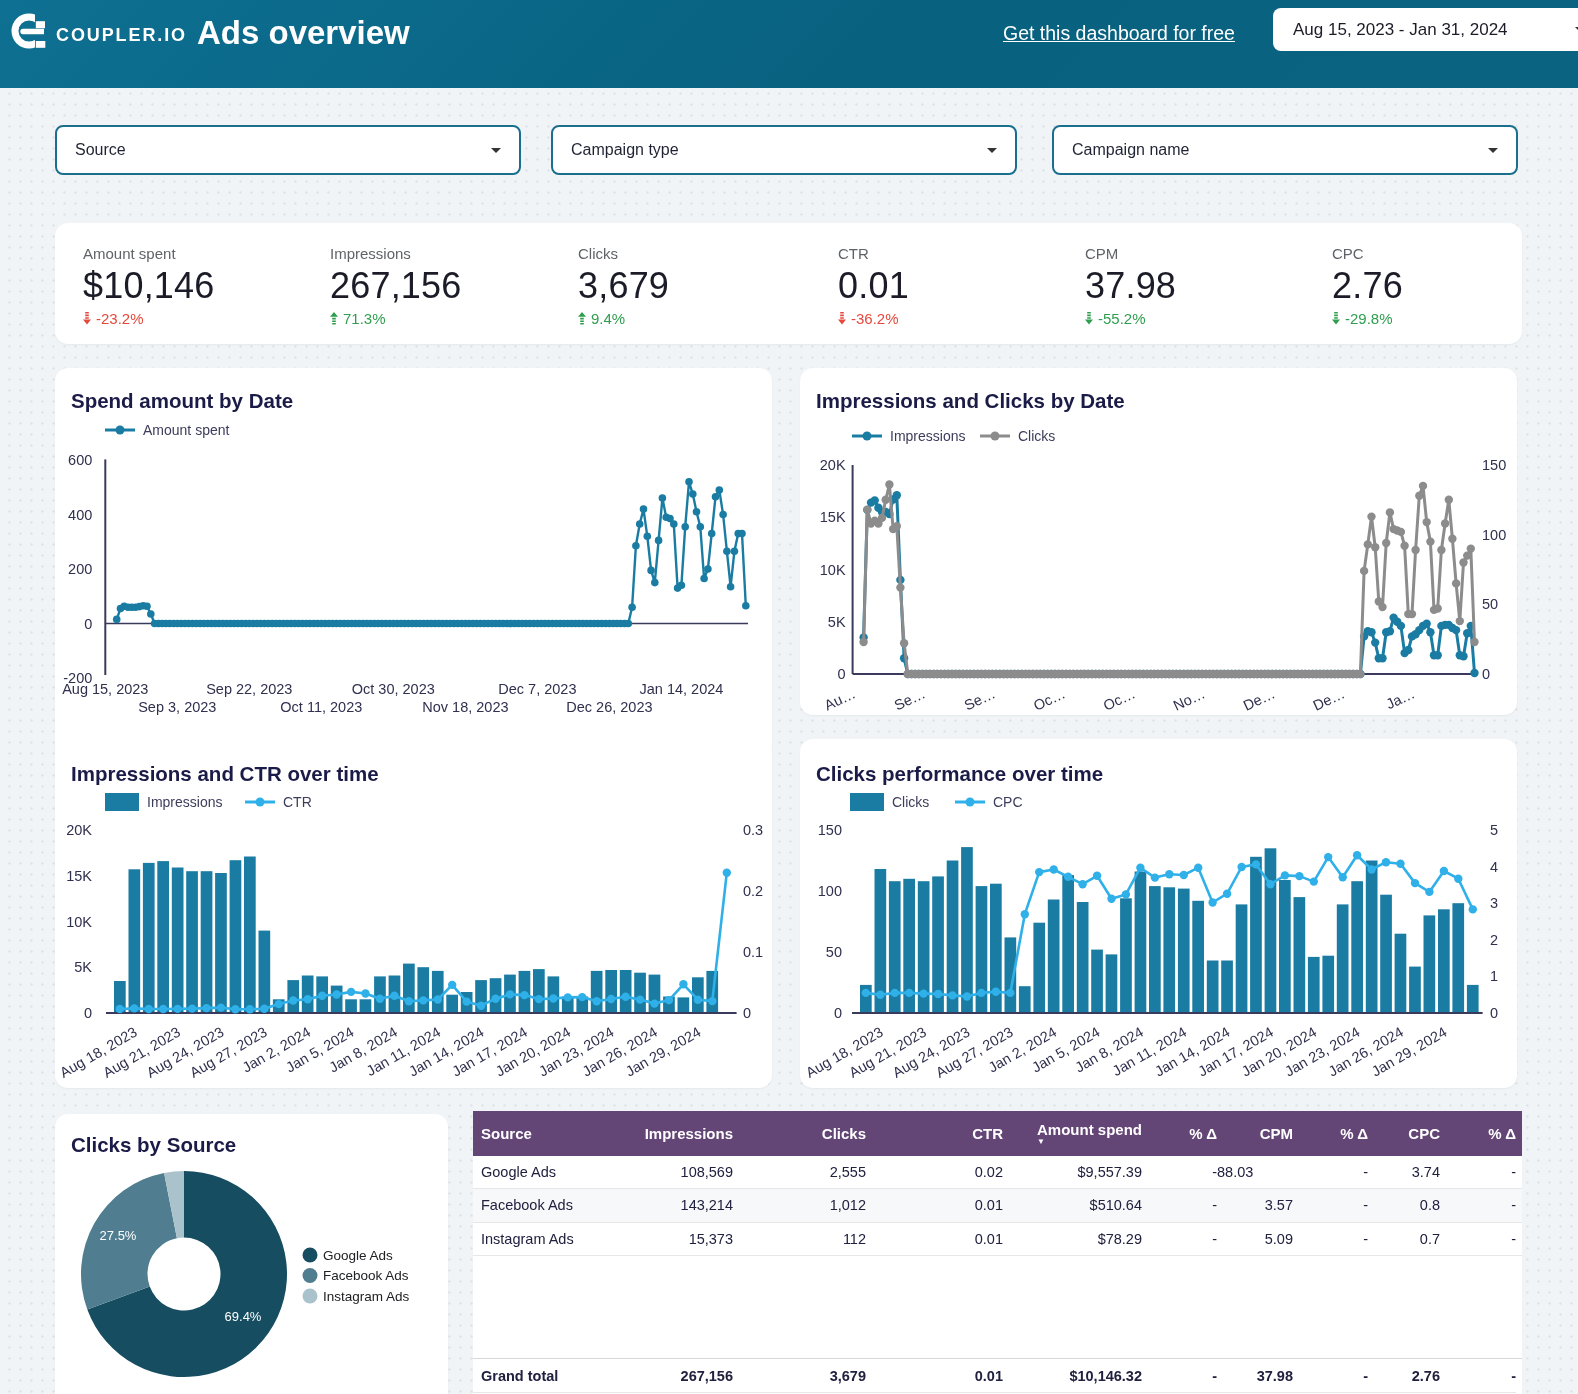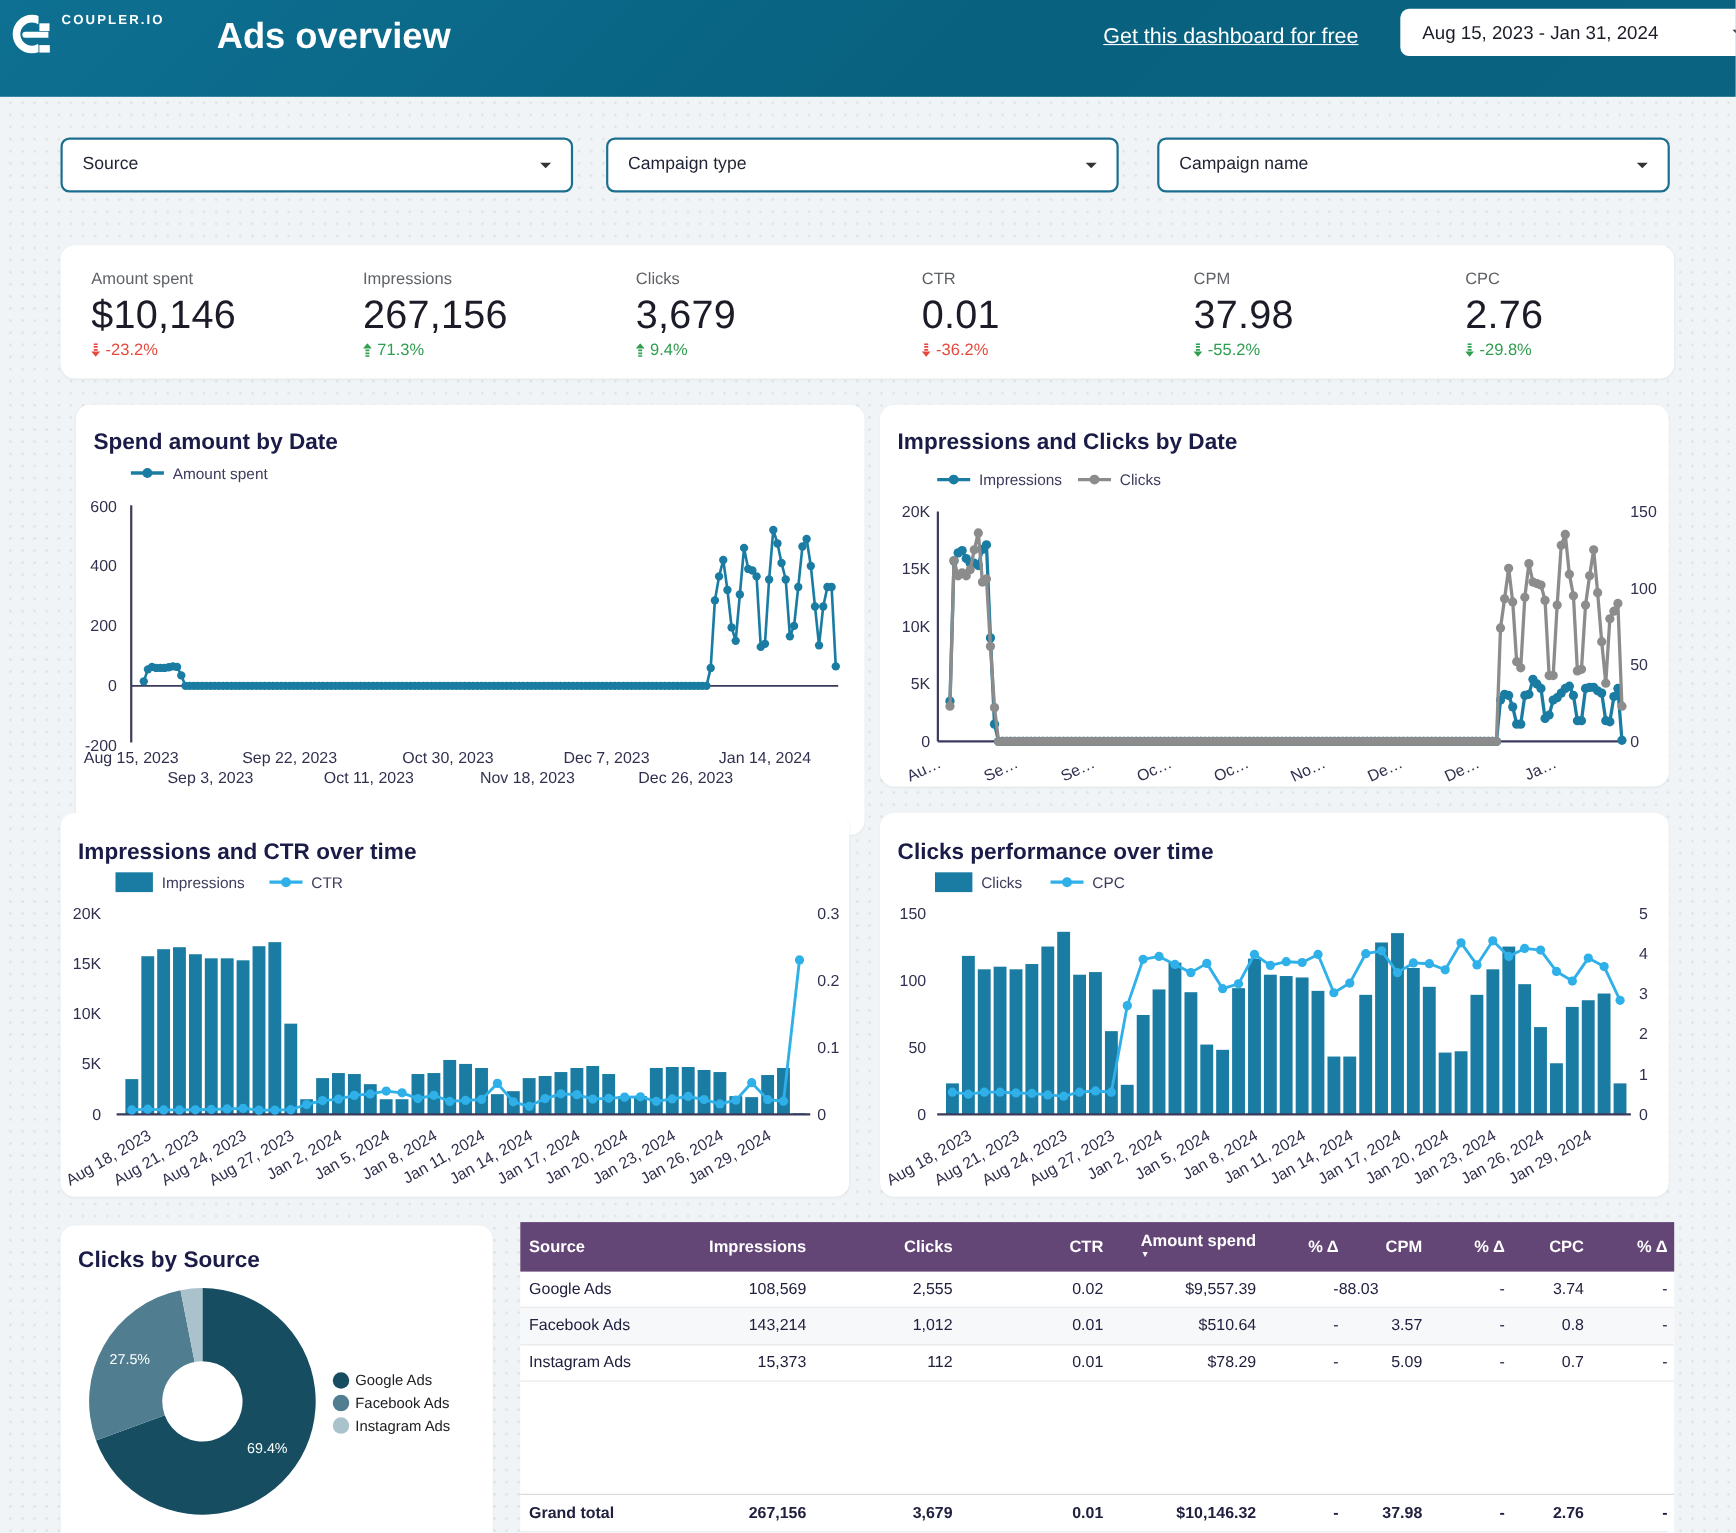--- a/index.html
+++ b/index.html
@@ -27,21 +27,21 @@
 <rect x="-2" y="-2" width="40" height="40" fill="#fff"></rect>
 <polygon points="18,18 36,-10.5 36,47.4" fill="#000"></polygon>
 <rect x="24" y="-2" width="14" height="40" fill="#000"></rect>
 </mask>
         </defs>
 <path fill="#fff" fill-rule="evenodd" mask="url(#cm)" d="M18 0.5A17.5 17.5 0 1 0 18 35.5A17.5 17.5 0 1 0 18 0.5ZM18 7.5A10.5 10.5 0 1 1 18 28.5A10.5 10.5 0 1 1 18 7.5Z"></path>
 <path fill="#fff" d="M12.05 15.8H33V21.3H12.05A2.75 2.75 0 0 1 12.05 15.8Z"></path>
 <rect x="24.8" y="8.2" width="9.2" height="7" fill="#fff"></rect>
 <rect x="24.8" y="28" width="9.5" height="6.8" fill="#fff"></rect>
 </svg></div>
-  <div style="position:absolute;left:56px;top:11px;color:#fff;font-size:12px;letter-spacing:1.9px;font-weight:bold;">COUPLER.IO</div>
+  <div style="position:absolute;left:56px;top:25px;color:#fff;font-size:18px;letter-spacing:1.9px;font-weight:bold;">COUPLER.IO</div>
   <div style="position:absolute;left:197px;top:14px;color:#fff;font-size:33px;font-weight:bold;">Ads overview</div>
   <a style="position:absolute;left:1003px;top:22px;color:#fff;font-size:19.5px;text-decoration:underline;">Get this dashboard for free</a>
   <div style="position:absolute;left:1273px;top:8px;width:341px;height:43px;background:#fff;border-radius:8px;display:flex;align-items:center;justify-content:space-between;padding:0 29px 0 20px;">
     <span style="font-size:17px;color:#1c1c28;">Aug 15, 2023 - Jan 31, 2024</span>
     <span class="caret"></span>
   </div>
 </div>
 
 <div class="fbox" style="left:55px;">
     <span>Source</span>
@@ -94,21 +94,21 @@
     </div>
     <div class="kpi" style="left:1277px">
 <div class="kl">CPC</div>
       <div class="kv">2.76</div>
 <div class="kd" style="color:#2f9e4f"><svg width="8" height="13" viewBox="0 0 8 13" style="fill:#2f9e4f;margin-right:5px">
           <path d="M2.2 0h3.6v1.6H2.2zM2.2 2.6h3.6v1.6H2.2zM2.2 5.2h3.6v1.6H2.2zM0 7.6h8L4 12.4z"></path>
         </svg>-29.8%</div>
     </div>
   </div>
 
-<div class="card" style="left:69px;top:368px;width:717px;height:391px;text-align:right;"><svg width="717" height="347" viewBox="0 0 717 347">
+<div class="card" style="left:55px;top:368px;width:717px;height:391px;text-align:right;"><svg width="717" height="347" viewBox="0 0 717 347">
       <text x="16.0" y="40.0" font-size="20.5" fill="#1b1b47" text-anchor="start" font-weight="bold" font-family="&quot;Liberation Sans&quot;, sans-serif">Spend amount by Date</text>
       <line x1="50" y1="62" x2="80" y2="62" stroke="#1a7ca2" stroke-width="3"></line>
       <circle cx="65" cy="62" r="4.5" fill="#1a7ca2"></circle>
       <text x="88.0" y="67.0" font-size="14" fill="#3c3c5c" text-anchor="start" font-weight="normal" font-family="&quot;Liberation Sans&quot;, sans-serif">Amount spent</text>
       <text x="37.3" y="97.0" font-size="14.5" fill="#30304f" text-anchor="end" font-weight="normal" font-family="&quot;Liberation Sans&quot;, sans-serif">600</text>
       <text x="37.3" y="151.5" font-size="14.5" fill="#30304f" text-anchor="end" font-weight="normal" font-family="&quot;Liberation Sans&quot;, sans-serif">400</text>
       <text x="37.3" y="206.0" font-size="14.5" fill="#30304f" text-anchor="end" font-weight="normal" font-family="&quot;Liberation Sans&quot;, sans-serif">200</text>
       <text x="37.3" y="260.5" font-size="14.5" fill="#30304f" text-anchor="end" font-weight="normal" font-family="&quot;Liberation Sans&quot;, sans-serif">0</text>
       <text x="37.3" y="315.0" font-size="14.5" fill="#30304f" text-anchor="end" font-weight="normal" font-family="&quot;Liberation Sans&quot;, sans-serif">-200</text>
       <line x1="50.3" y1="91.39999999999998" x2="50.3" y2="307" stroke="#3a3a5c" stroke-width="2"></line>

